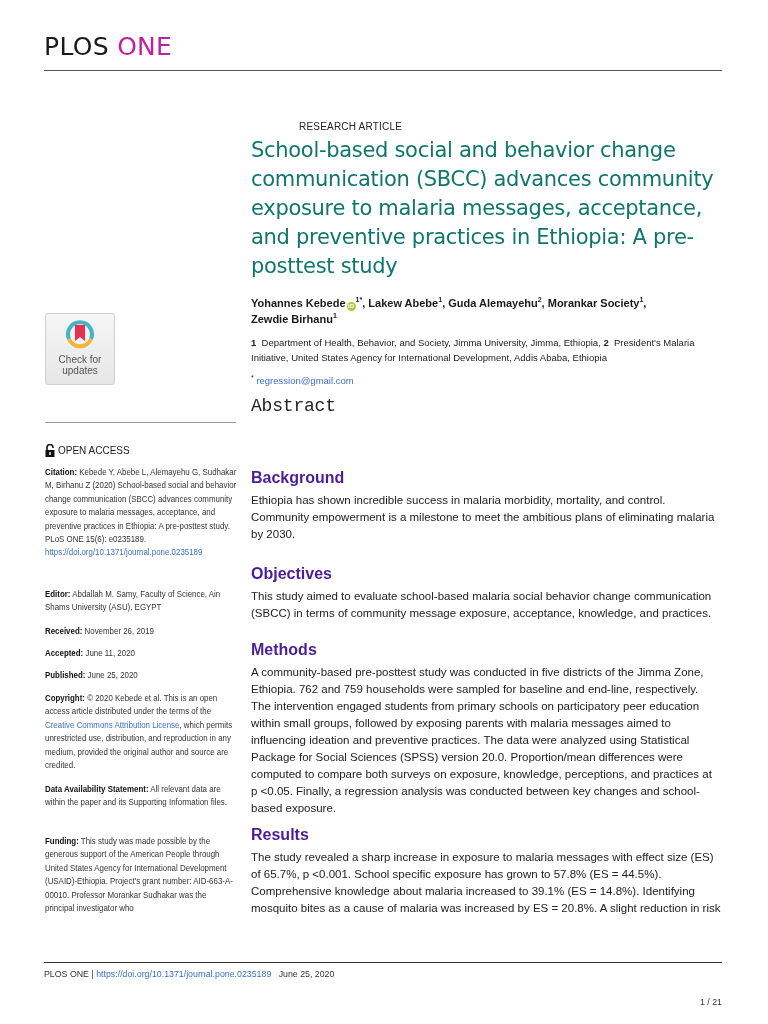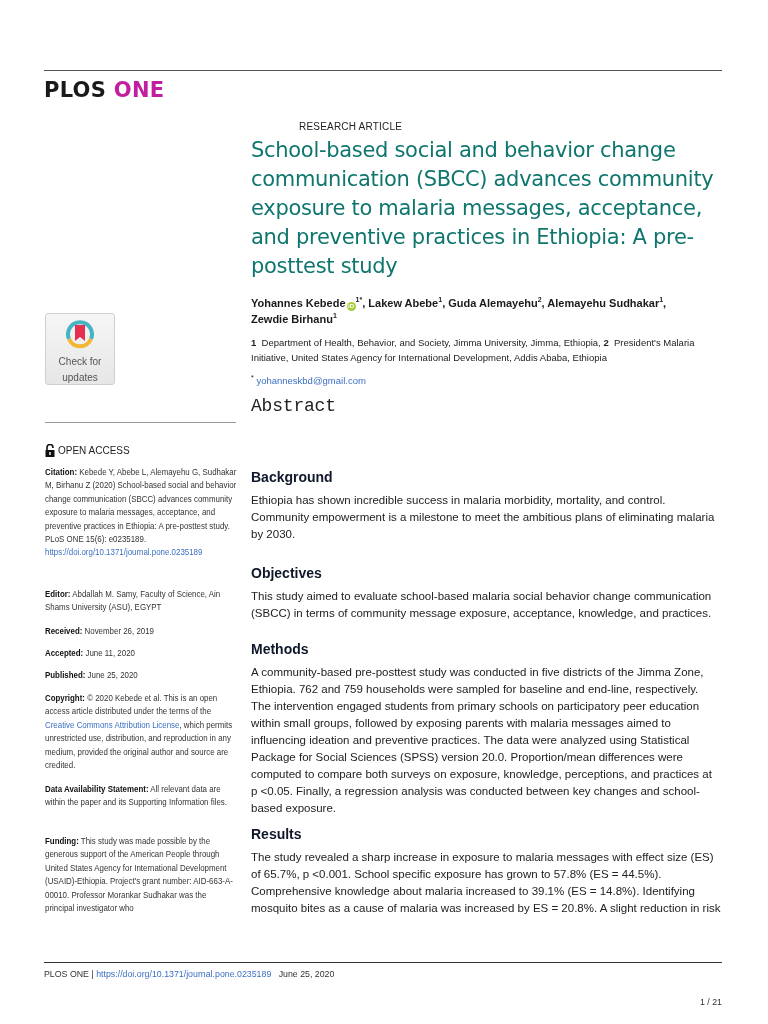--- a/index.html
+++ b/index.html
@@ -1,41 +1,41 @@
 <!DOCTYPE html>
 <html><head>
 <meta charset="utf-8">
 <style>
   html, body { margin: 0; padding: 0; background: #ffffff; }
   body { width: 768px; height: 1024px; position: relative; overflow: hidden; color: #1a1a1a; font-family: "Liberation Sans", sans-serif; }
   .abs { position: absolute; }
   a, .link { color: #3b6fc4; text-decoration: none; }
 
   
-  .logo { left: 44px; top: 34px; font-family: "DejaVu Sans", sans-serif; font-size: 21px; font-weight: bold; letter-spacing: 0.3px; line-height: 1; margin-top: 46px; }
+  .logo { left: 44px; top: 34px; font-family: "DejaVu Sans", sans-serif; font-size: 25px; font-weight: normal; letter-spacing: 0.3px; line-height: 1; }
   .logo .plos { color: #1a1a1a; }
   .logo .one { color: #c21f9f; }
   .header-rule { left: 44px; top: 70px; width: 678px; height: 0; border-top: 1.5px solid #555; }
 
   
   .main { left: 251px; width: 470px; }
   .article-type { top: 121px; font-size: 10px; letter-spacing: 0.2px; color: #222; margin-left: 48px; }
   .title { top: 136px; font-family: "DejaVu Sans", sans-serif; font-size: 21px; line-height: 29px; color: #0f766e; letter-spacing: -0.3px; }
   .authors { top: 295px; font-size: 11px; font-weight: bold; line-height: 16px; }
   .orcid { display: inline-block; width: 9px; height: 9px; border-radius: 50%; background: #a6ce39; color: #fff; font-size: 6px; line-height: 9px; text-align: center; vertical-align: -1px; margin-left: 1px; }
   sup { font-size: 7px; line-height: 0; }
   .affil { top: 335px; font-size: 9.5px; line-height: 15px; color: #222; }
   .affil b { font-weight: bold; }
   .email { top: 375px; font-size: 9.5px; color: #222; }
   .abstract-h { top: 396px; font-family: Liberation Mono, monospace; font-size: 18px; color: #222; letter-spacing: -0.2px; }
-  .sec-h { font-size: 14px; font-weight: bold; color: #0f172a; }
+  .sec-h { font-size: 16px; font-weight: bold; color: #4c1d95; }
   .sec-p { font-size: 11.5px; line-height: 17px; color: #222; width: 470px; }
   .cfu { left: 45px; top: 313px; width: 68px; height: 70px; border: 1px solid #cfcfcf; border-radius: 3px; background: linear-gradient(#f6f6f6, #e6e6e6); text-align: center; }
   .cfu-ring { position: absolute; left: 19px; top: 5px; width: 30px; height: 30px; }
-  .cfu-text { position: absolute; left: 0; right: 0; top: 40px; font-size: 10px; line-height: 16px; color: #555; }
+  .cfu-text { position: absolute; left: 0; right: 0; top: 40px; font-size: 10px; line-height: 11px; color: #555; }
   .side-rule { left: 45px; top: 422px; width: 191px; border-top: 1px solid #999; }
   .oa { left: 45px; top: 444px; font-size: 10px; color: #222; display: flex; align-items: center; gap: 3px; }
   .side-block { font-family: "Liberation Sans", sans-serif; font-size: 8.6px; line-height: 13.4px; color: #333; transform: scaleX(0.92); transform-origin: left top; width: 208px; }
   .side-block b { color: #111; }
 
   
   .footer-rule { left: 44px; top: 962px; width: 678px; border-top: 1.5px solid #333; }
   .footer { left: 44px; top: 969px; width: 678px; font-size: 8.8px; color: #333; display: flex; }
   .footer .pg { margin-left: auto; margin-top: 28px; }
 </style>
@@ -48,34 +48,34 @@
 </div>
 <div class="abs header-rule"></div>
 
 <div class="abs main article-type">RESEARCH ARTICLE</div>
 <div class="abs main title">School-based social and behavior change communication (SBCC) advances community exposure to malaria messages, acceptance, and preventive practices in Ethiopia: A pre-posttest study</div>
 
 <div class="abs main authors">
   <span>Yohannes Kebede</span><span class="orcid">iD</span><sup>1</sup><sup>*</sup>,
   <span>Lakew Abebe</span><sup>1</sup>,
   <span>Guda Alemayehu</span><sup>2</sup>,
-  <span>Alemayehu Sudhakar</span><sup>1</sup>,<br>
+  <span>Morankar Society</span><sup>1</sup>,<br>
   <span>Zewdie Birhanu</span><sup>1</sup>
 </div>
 
 <div class="abs main affil">
   <b>1</b>&nbsp;
   <span>Department of Health, Behavior, and Society, Jimma University, Jimma, Ethiopia,</span>
   <b>2</b>&nbsp;
   <span>President's Malaria Initiative, United States Agency for International Development, Addis Ababa, Ethiopia</span>
 </div>
 
 <div class="abs main email">
   <sup>*</sup>
-  <span class="link">yohanneskbd@gmail.com</span>
+  <span class="link">regression@gmail.com</span>
 </div>
 
 <div class="abs main abstract-h">Abstract</div>
 
 <div class="abs main sec-h" style="top:469px">Background</div>
 <div class="abs main sec-p" style="top:492px">Ethiopia has shown incredible success in malaria morbidity, mortality, and control. Community empowerment is a milestone to meet the ambitious plans of eliminating malaria by 2030.</div>
 
 <div class="abs main sec-h" style="top:565px">Objectives</div>
 <div class="abs main sec-p" style="top:588px">This study aimed to evaluate school-based malaria social behavior change communication (SBCC) in terms of community message exposure, acceptance, knowledge, and practices.</div>
 

